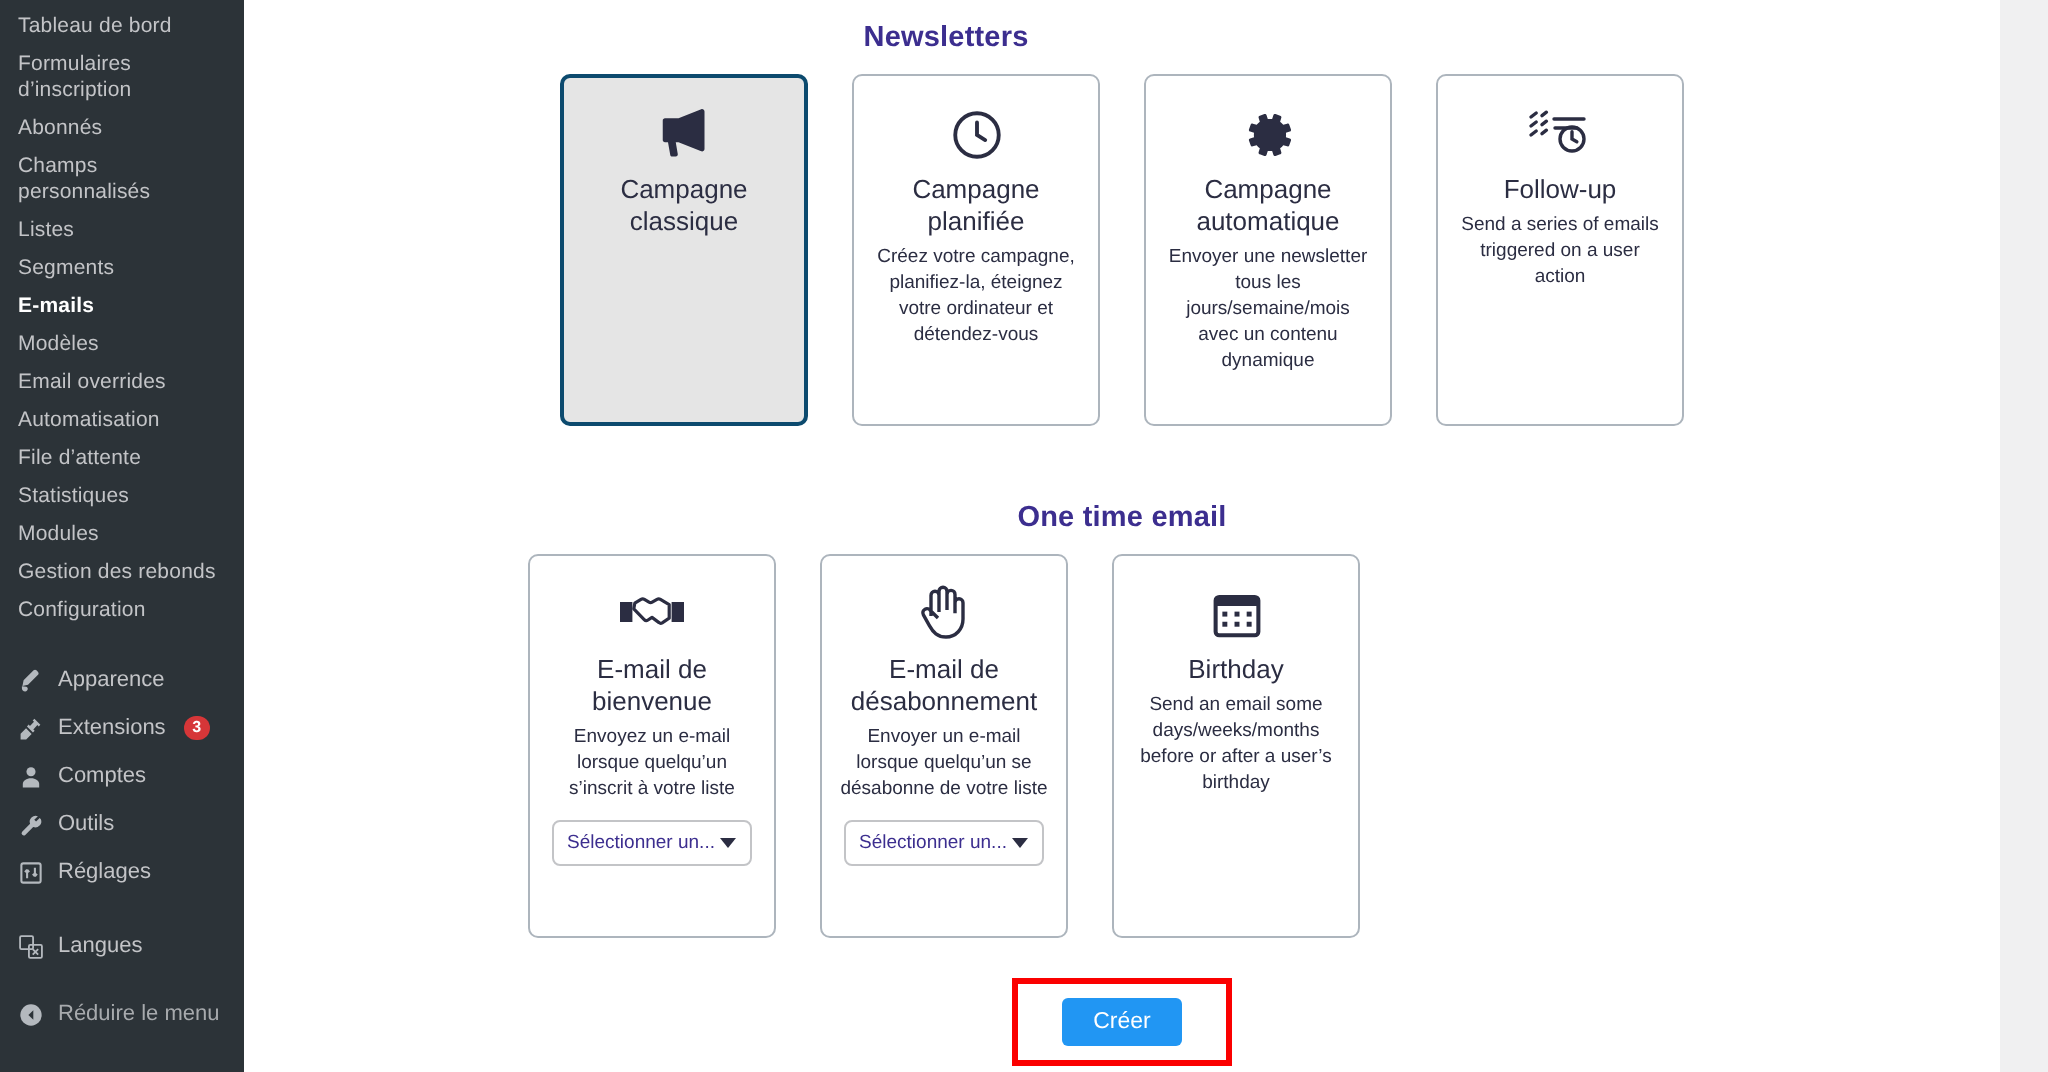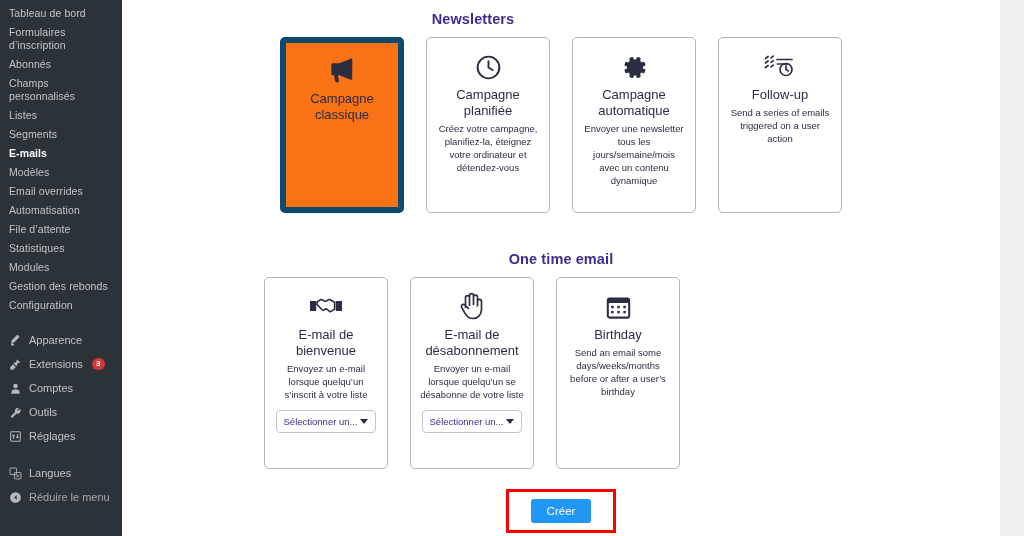--- a/index.html
+++ b/index.html
@@ -38,21 +38,21 @@
   .sgroup { margin-top: 6px; }
   .sicon-item {
     display: flex; align-items: center;
     gap: 7px;
     padding: 5px 9px;
     color: #c3c4c7;
     font-size: 11px;
     cursor: pointer;
     line-height: 14px;
   }
-  .sicon-item.dim { color: #a7aaad; }
+  .sicon-item.dim { color: #a7aaad; margin-top: 10px; }
   .sicon {
     width: 13px; height: 13px;
     display: inline-flex; align-items: center; justify-content: center;
     flex: 0 0 13px;
   }
   .sicon svg { width: 13px; height: 13px; display: block; }
   .badge {
     background: #d63638; color: #fff;
     border-radius: 7px;
     font-size: 8px; font-weight: bold;
@@ -92,22 +92,22 @@
     border-radius: 5px;
     background: #fff;
     padding: 12px 9px 10px 9px;
     text-align: center;
     cursor: pointer;
     display: flex;
     flex-direction: column;
     align-items: center;
   }
   .card.selected {
-    background: #f97316;
-    border: 6px solid #0c4a6e;
+    background: #e5e5e5;
+    border: 2px solid #0c4a6e;
     padding: 11px 8px 9px 8px;
   }
 
   .card-icon {
     height: 34px;
     display: flex; align-items: center; justify-content: center;
     margin-bottom: 3px;
   }
   .card-icon svg { display: block; }
 

